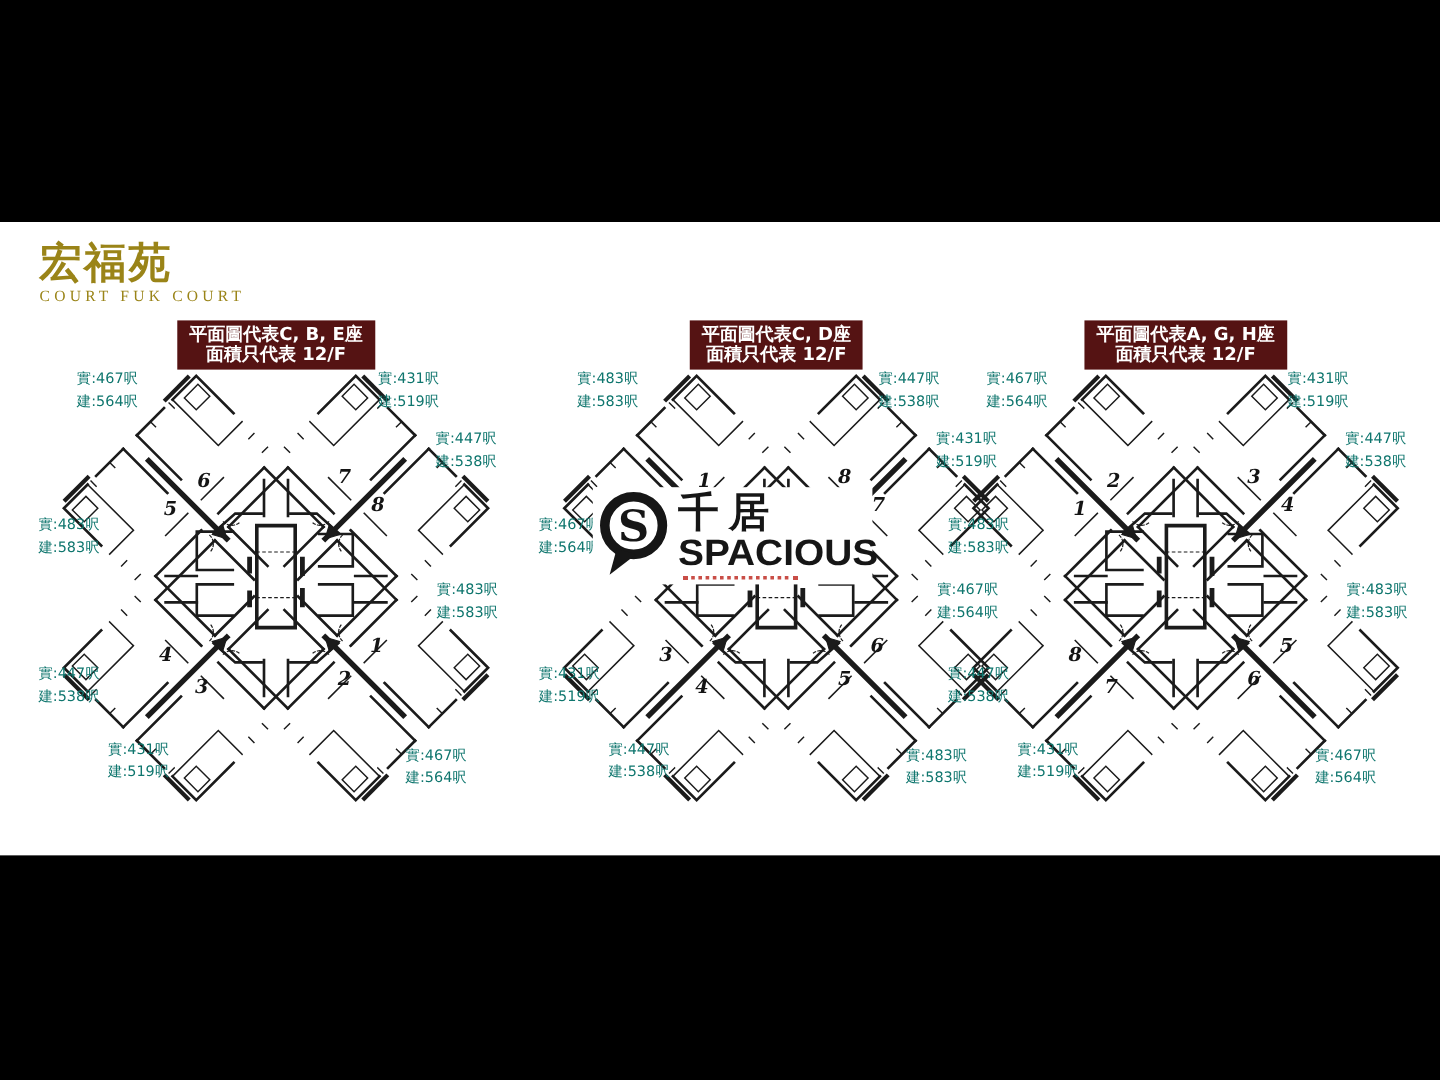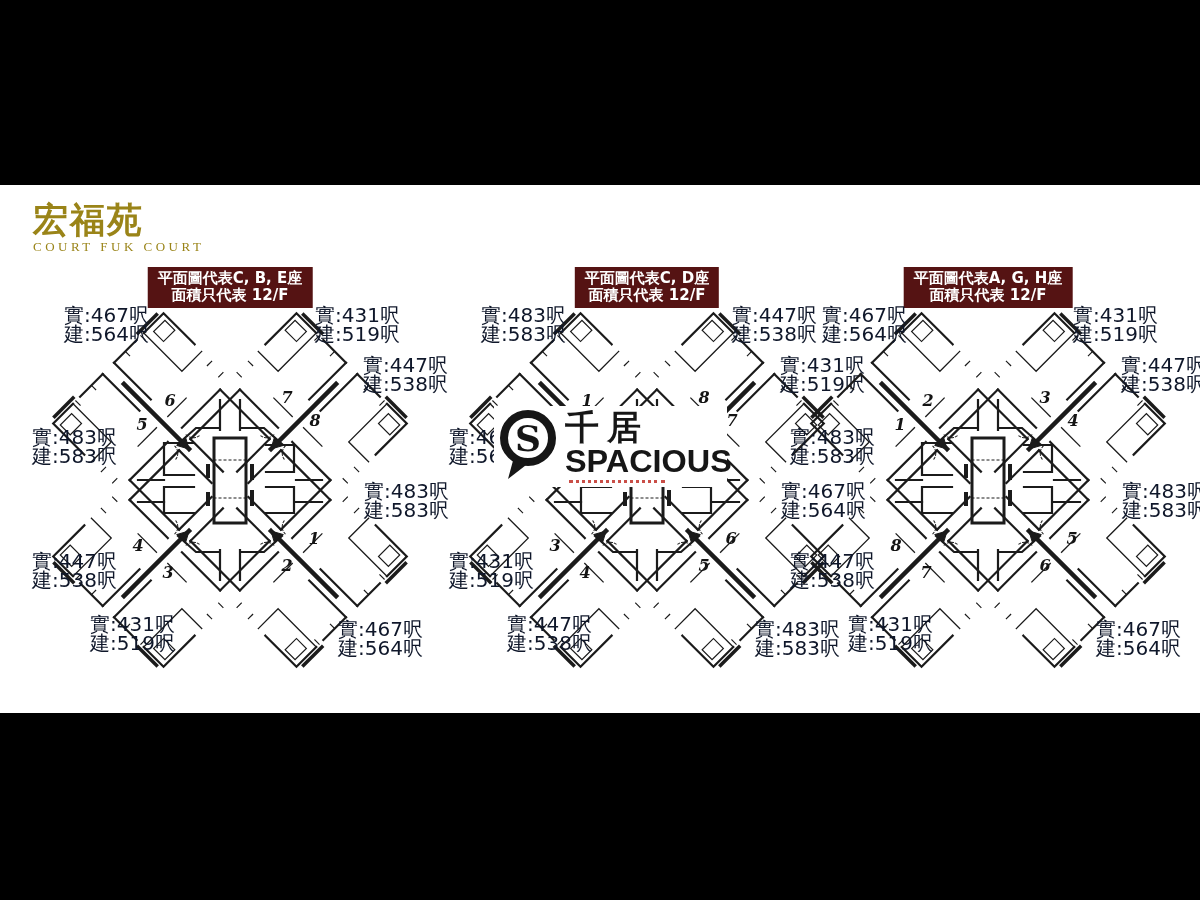--- a/index.html
+++ b/index.html
@@ -32,21 +32,21 @@
     background:#551313;color:#fff;font-weight:bold;font-size:15px;line-height:17px;
     text-align:center;padding:2px 9px 3px 9px;white-space:nowrap;
     box-shadow:0 0 0 1px #551313;
   }
   .plan-svg{position:absolute;left:0;top:32px;width:380px;height:380px;overflow:visible;}
   .unit-num{
     position:absolute;transform:translate(-50%,-50%);
     font-family:"DejaVu Serif",serif;font-style:italic;font-weight:bold;
     font-size:16px;color:#141414;
   }
-  .area-label{position:absolute;font-size:20px;line-height:19px;color:#0f172a;white-space:nowrap;text-align:right;}
+  .area-label{position:absolute;font-size:12px;line-height:19px;color:#0f766e;white-space:nowrap;text-align:right;}
 
   
   .watermark{
     position:absolute;left:494px;top:221px;display:flex;align-items:flex-start;gap:5px;
     background:#fff;padding:3px 8px 4px 4px;z-index:5;
   }
   .wm-badge svg{display:block;}
   .wm-text{display:flex;flex-direction:column;margin-top:0;}
   .wm-zh{
     font-size:34px;line-height:36px;font-weight:bold;color:#161616;letter-spacing:8px;

